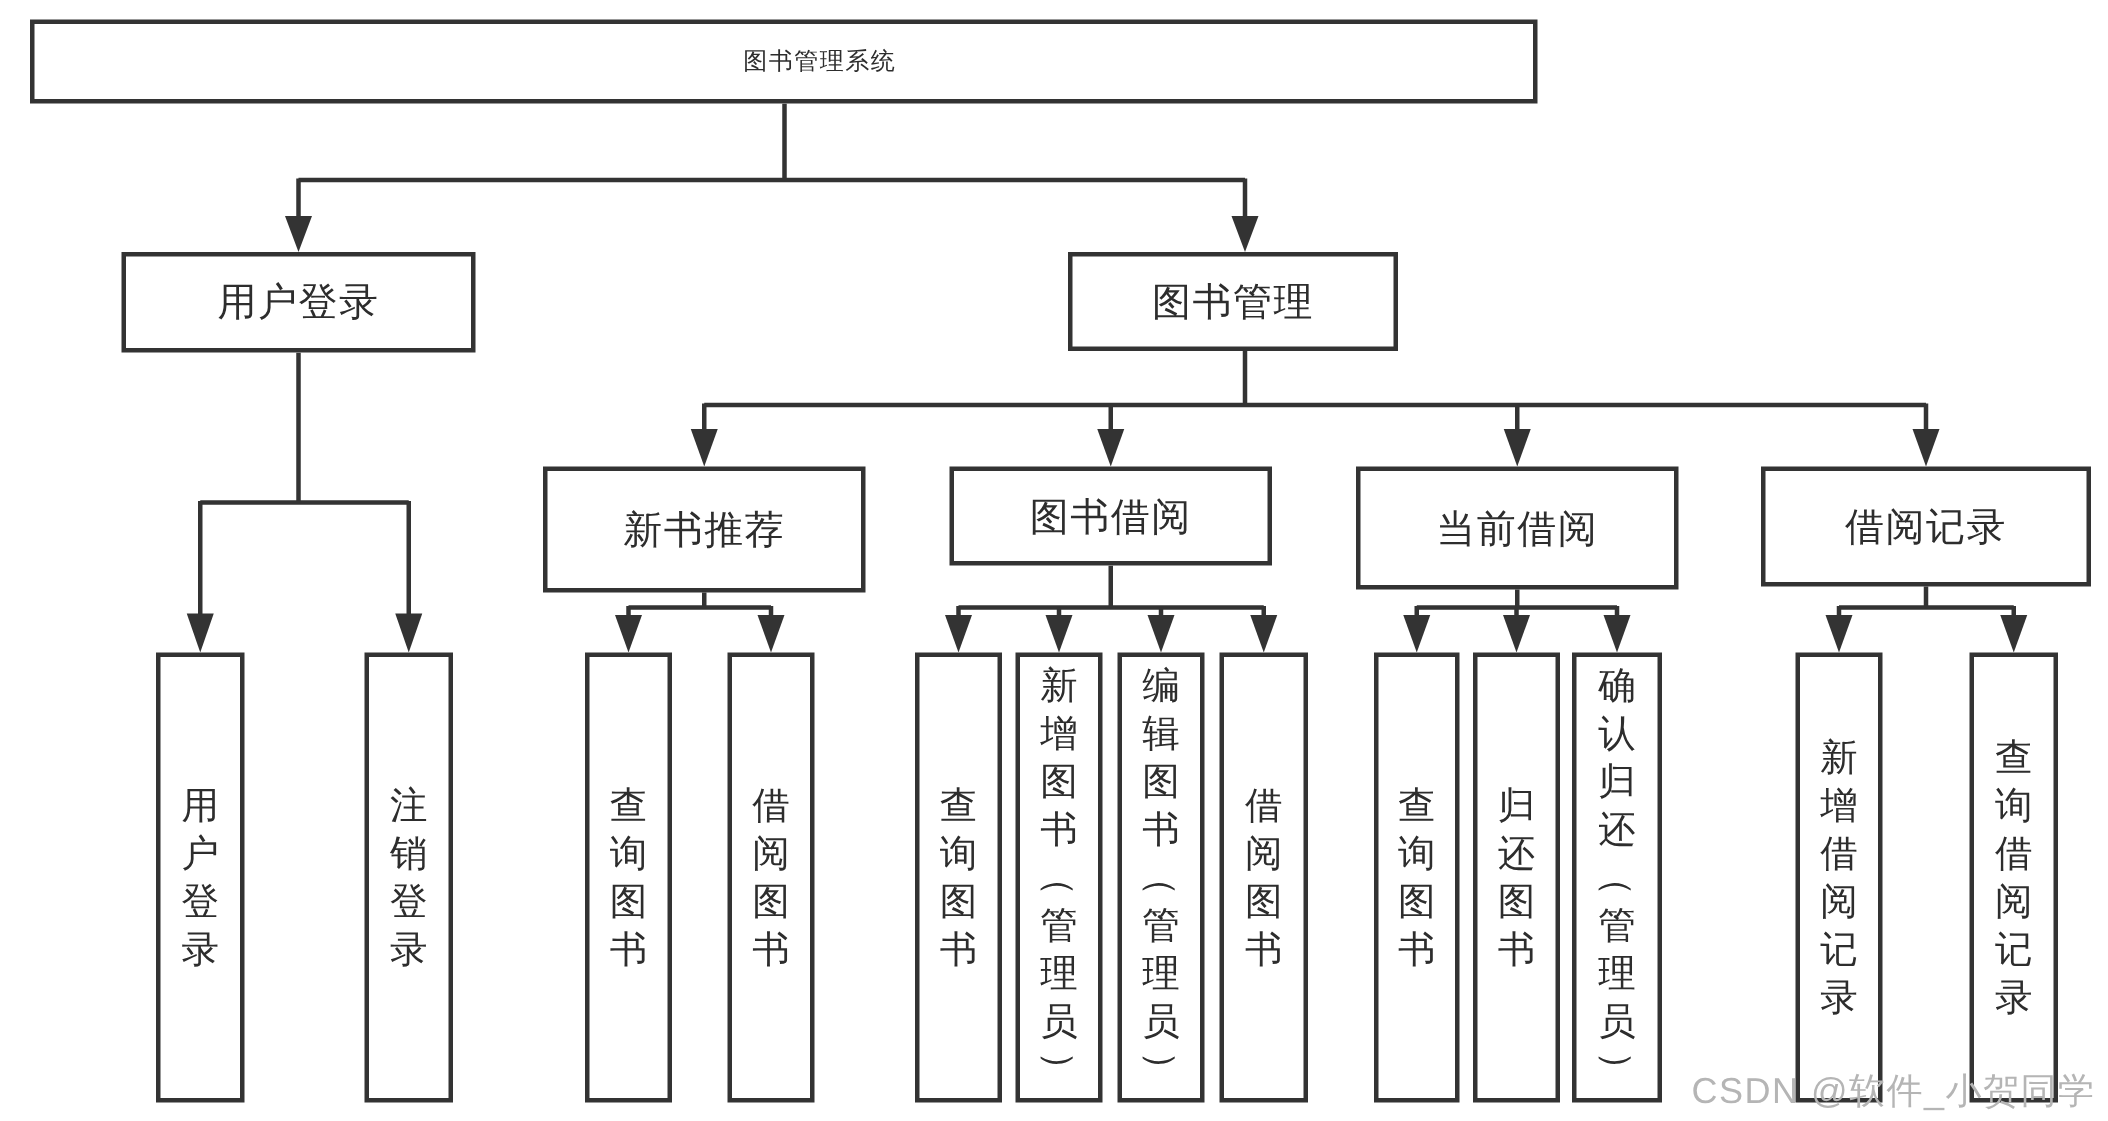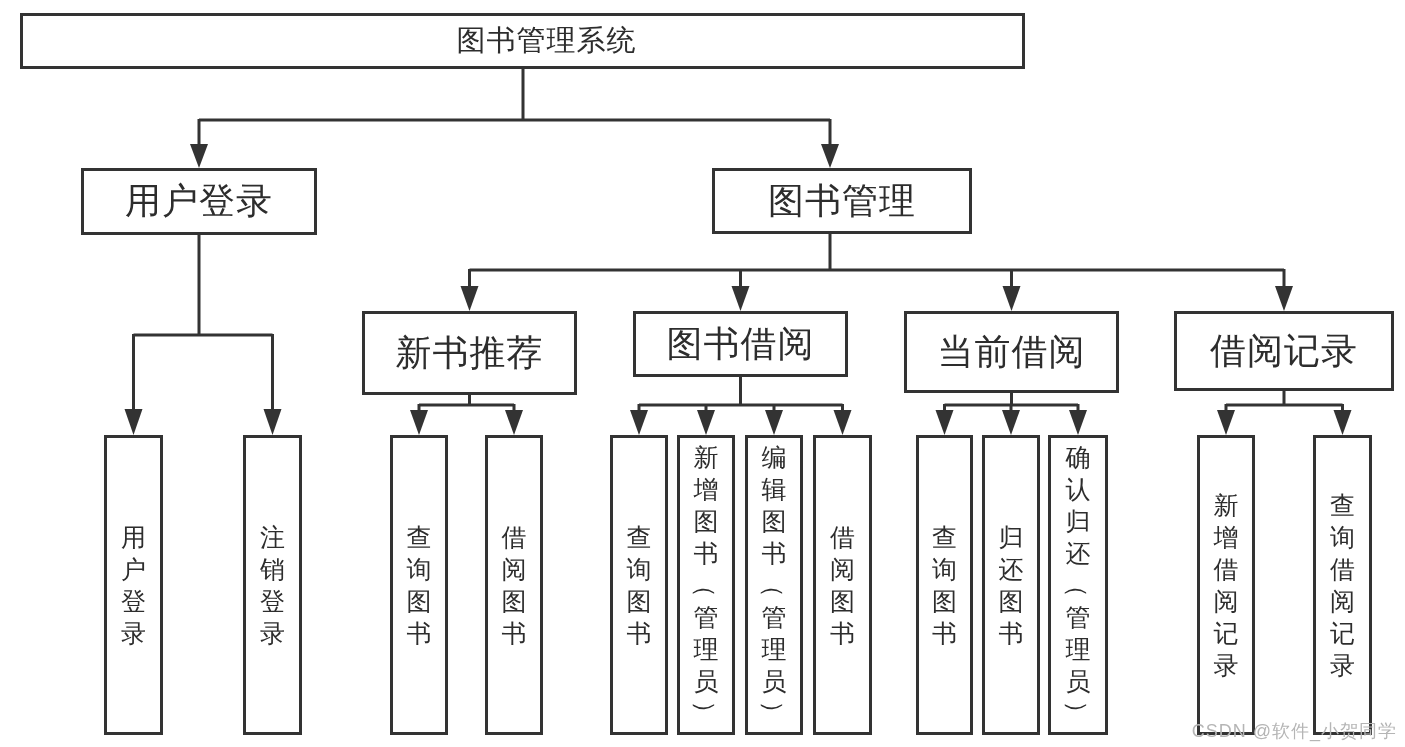--- a/index.html
+++ b/index.html
@@ -13,36 +13,36 @@
   body{width:1405px;height:747px;font-family:"Liberation Sans",sans-serif;}
   .canvas{
     position:relative;width:1405px;height:747px;
     background:var(--background);overflow:hidden;color:var(--text);
   }
   svg.connectors{position:absolute;left:0;top:0;width:1405px;height:747px;}
   .box{
     position:absolute;box-sizing:border-box;
     border:3px solid var(--border);background:#ffffff;
     display:flex;align-items:center;justify-content:center;
-    font-size:36px;color:var(--text);letter-spacing:1px;
+    font-size:26px;color:var(--text);letter-spacing:1px;
     white-space:nowrap;
   }
-  .root{font-size:29px;padding-left:48px;}
+  .root{font-size:16px;padding-left:48px;}
   .leaf{
     flex-direction:column;letter-spacing:0;
     font-size:25px;
   }
   .leaf .vchar{
     display:block;width:100%;height:32px;line-height:32px;
     text-align:center;
   }
   .leaf .vchar.rot{transform:rotate(90deg);}
   .watermark{
     position:absolute;right:8px;bottom:4px;
-    font-size:18px;letter-spacing:1px;
+    font-size:24px;letter-spacing:1px;
     color:var(--watermark);
   }
 </style>
 </head>
 <body>
 
 <div class="canvas">
 
   <svg class="connectors" viewBox="0 0 1405 747" xmlns="http://www.w3.org/2000/svg">
     <path d="M523,69 V121
@@ -97,21 +97,21 @@
       <polygon points="1002,410 1020,410 1011,435"></polygon>
       <polygon points="1069,410 1087,410 1078,435"></polygon>
       <polygon points="1217,410 1235,410 1226,435"></polygon>
       <polygon points="1333.5,410 1351.5,410 1342.5,435"></polygon>
     </g>
   </svg>
 
   <div class="box root" style="left:20px;top:13px;width:1005px;height:56px">图书管理系统</div>
 
   <div class="box" style="left:81px;top:168px;width:236px;height:67px">用户登录</div>
-  <div class="box" style="left:712px;top:168px;width:260px;height:66px">图书管理</div>
+  <div class="box" style="left:712px;top:168px;width:220px;height:66px">图书管理</div>
 
   <div class="box" style="left:362px;top:311px;width:215px;height:84px">新书推荐</div>
   <div class="box" style="left:633px;top:311px;width:215px;height:66px">图书借阅</div>
   <div class="box" style="left:904px;top:311px;width:215px;height:82px">当前借阅</div>
   <div class="box" style="left:1174px;top:311px;width:220px;height:80px">借阅记录</div>
 
   <div class="box leaf vtext" style="left:104px;top:435px;width:59px;height:300px">
       <span class="vchar">用</span>
       <span class="vchar">户</span>
       <span class="vchar">登</span>

